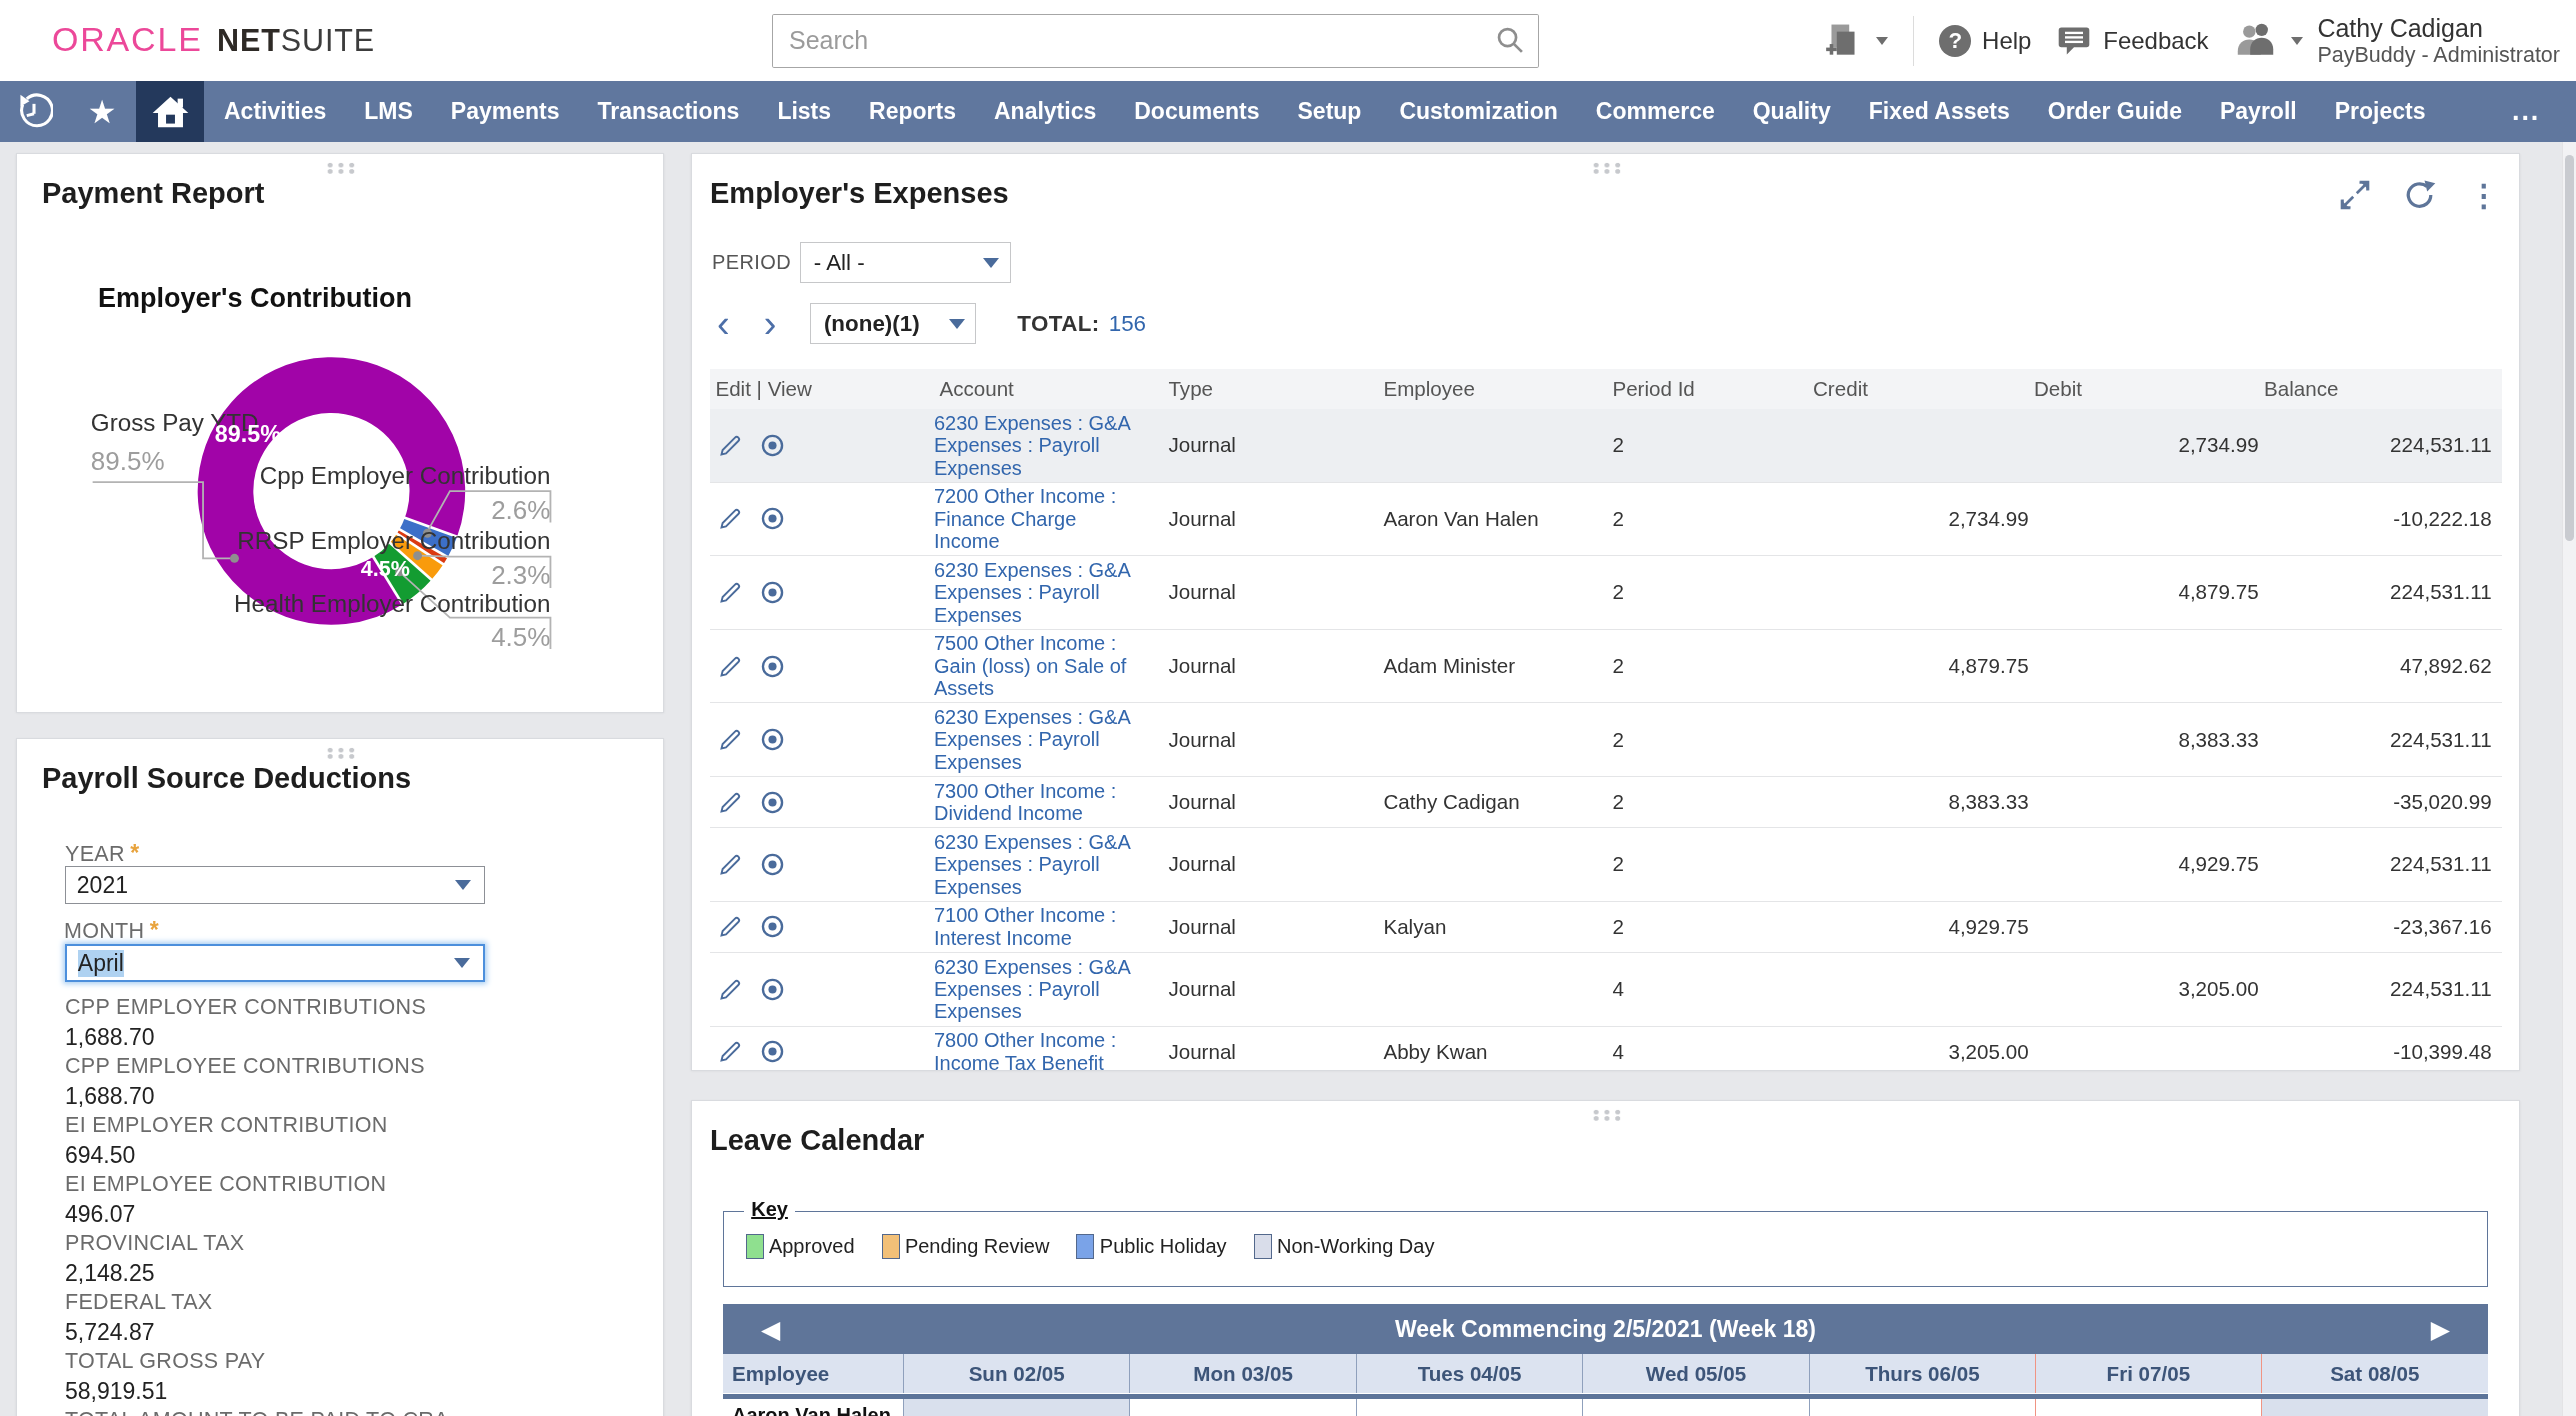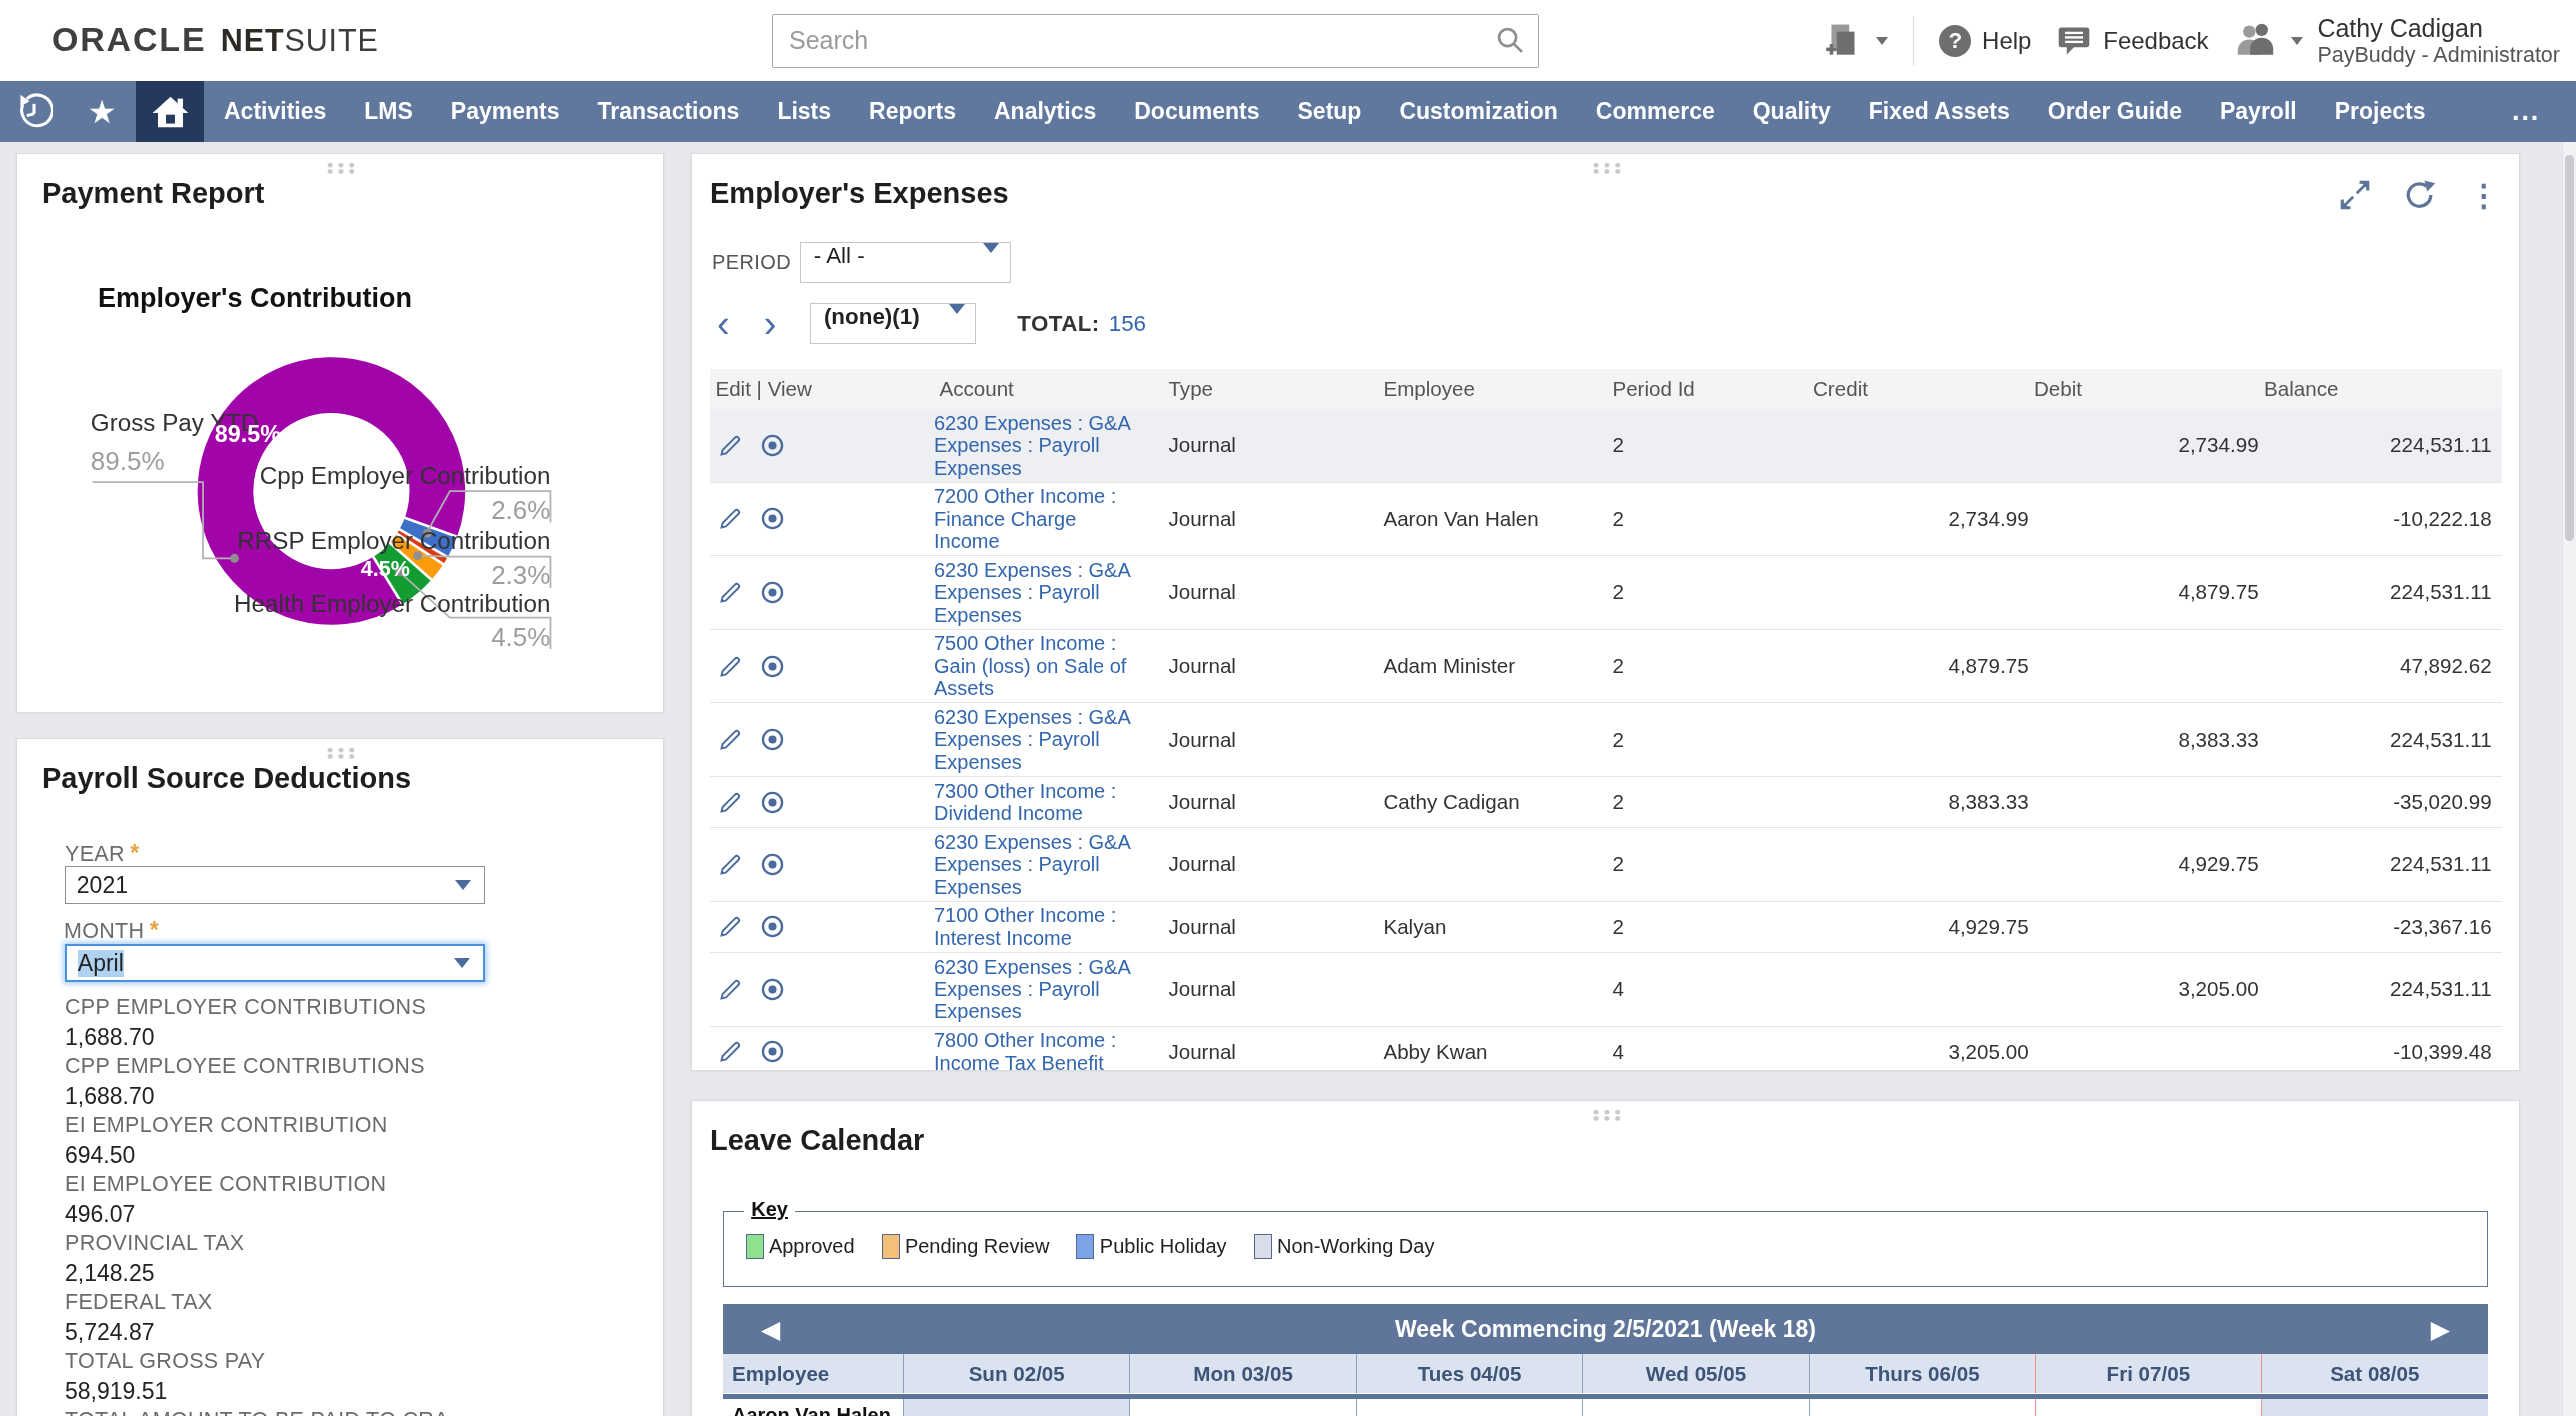--- a/index.html
+++ b/index.html
@@ -2,21 +2,21 @@
 <html style="font-size:14.4px"><head>
 <meta charset="utf-8">
 <style>
   html,body{margin:0;padding:0}
   body{width:2576px;height:1416px;position:relative;overflow:hidden;
        font-family:"Liberation Sans",sans-serif;background:#E7E8EB;color:#333}
 
   
   .topbar{position:absolute;left:0;top:0;width:2576px;height:81px;background:#fff}
   .logo{position:absolute;left:52px;top:20px;display:flex;align-items:baseline;white-space:nowrap}
-  .logo .oracle{font-size:34px;font-weight:700;letter-spacing:1.8px;color:#404040}
+  .logo .oracle{font-size:34px;font-weight:400;letter-spacing:1.8px;color:#ec4899}
   .logo .net{font-size:30.5px;font-weight:800;letter-spacing:0.9px;color:#2E2A26;margin-left:14.4px}
   .logo .suite{font-size:30.5px;font-weight:400;letter-spacing:0.9px;color:#3C3C3C}
   .searchwrap{position:absolute;left:772px;top:13.5px;width:765px;height:52px;border:1.8px solid #A6A6A6;
               border-radius:1.8px;background:#fff;display:flex;align-items:center}
   .searchwrap input{flex:1;border:0;outline:none;font-size:25px;padding:0 0 0 16px;color:#333;
                     font-family:"Liberation Sans",sans-serif;background:transparent}
   .searchwrap input::placeholder{color:#9B9B9B}
   .searchwrap svg{margin-right:12.6px}
   .topright{position:absolute;right:16px;top:0;height:81px;display:flex;align-items:center;gap:25px}
   .tr-item{display:flex;align-items:center;gap:10.8px;font-size:24px;color:#333}
@@ -60,21 +60,21 @@
   .fields{position:absolute;left:48px;top:256px;right:27px}
   .fgroup{height:59px}
   .fgroup .fv{font-size:23px;color:#222;margin-top:3.6px}
 
   
   .picons{position:absolute;right:20px;top:23px;display:flex;gap:30.5px;align-items:center}
   .picons .kebab{font-size:30.5px;color:#5E7599;font-weight:700;line-height:27px}
   .periodrow{position:absolute;left:20px;top:88px;display:flex;align-items:center}
   .periodrow .plab{font-size:20px;color:#555;letter-spacing:0.4px;margin-right:9px}
   .dropbox{position:relative;height:41px;border:1.8px solid #C6C7C9;background:#fff;display:flex;
-           font-size:22.4px;color:#222;padding:0 41px 0 12.6px;box-sizing:border-box}
+           align-items:center;font-size:22.4px;color:#222;padding:0 41px 0 12.6px;box-sizing:border-box}
   .dropbox .caret{position:absolute;right:10.8px;width:0;height:0;border-left:8px solid transparent;
                   border-right:8px solid transparent;border-top:10.8px solid #4A6B9B}
   .pagerrow{position:absolute;left:25px;top:149px;display:flex;align-items:center}
   .pgarrow{font-size:38px;color:#4D6FA8;font-weight:400;line-height:36px;margin-right:34px;cursor:pointer}
   .filterbox{font-weight:700;margin-right:41px}
   .totlab{font-size:22.4px;color:#333;font-weight:700;letter-spacing:0.4px}
   .totval{font-size:22.4px;color:#3266AD;margin-left:9px}
   .tbl{position:absolute;left:18px;top:215px;width:1792px}
   .grid8{display:grid;grid-template-columns:224px 229px 215px 229px 206px 221px 230px 233px}
   .thead{background:#F3F4F6;height:40px;align-items:center;color:#555;font-size:20.6px}

